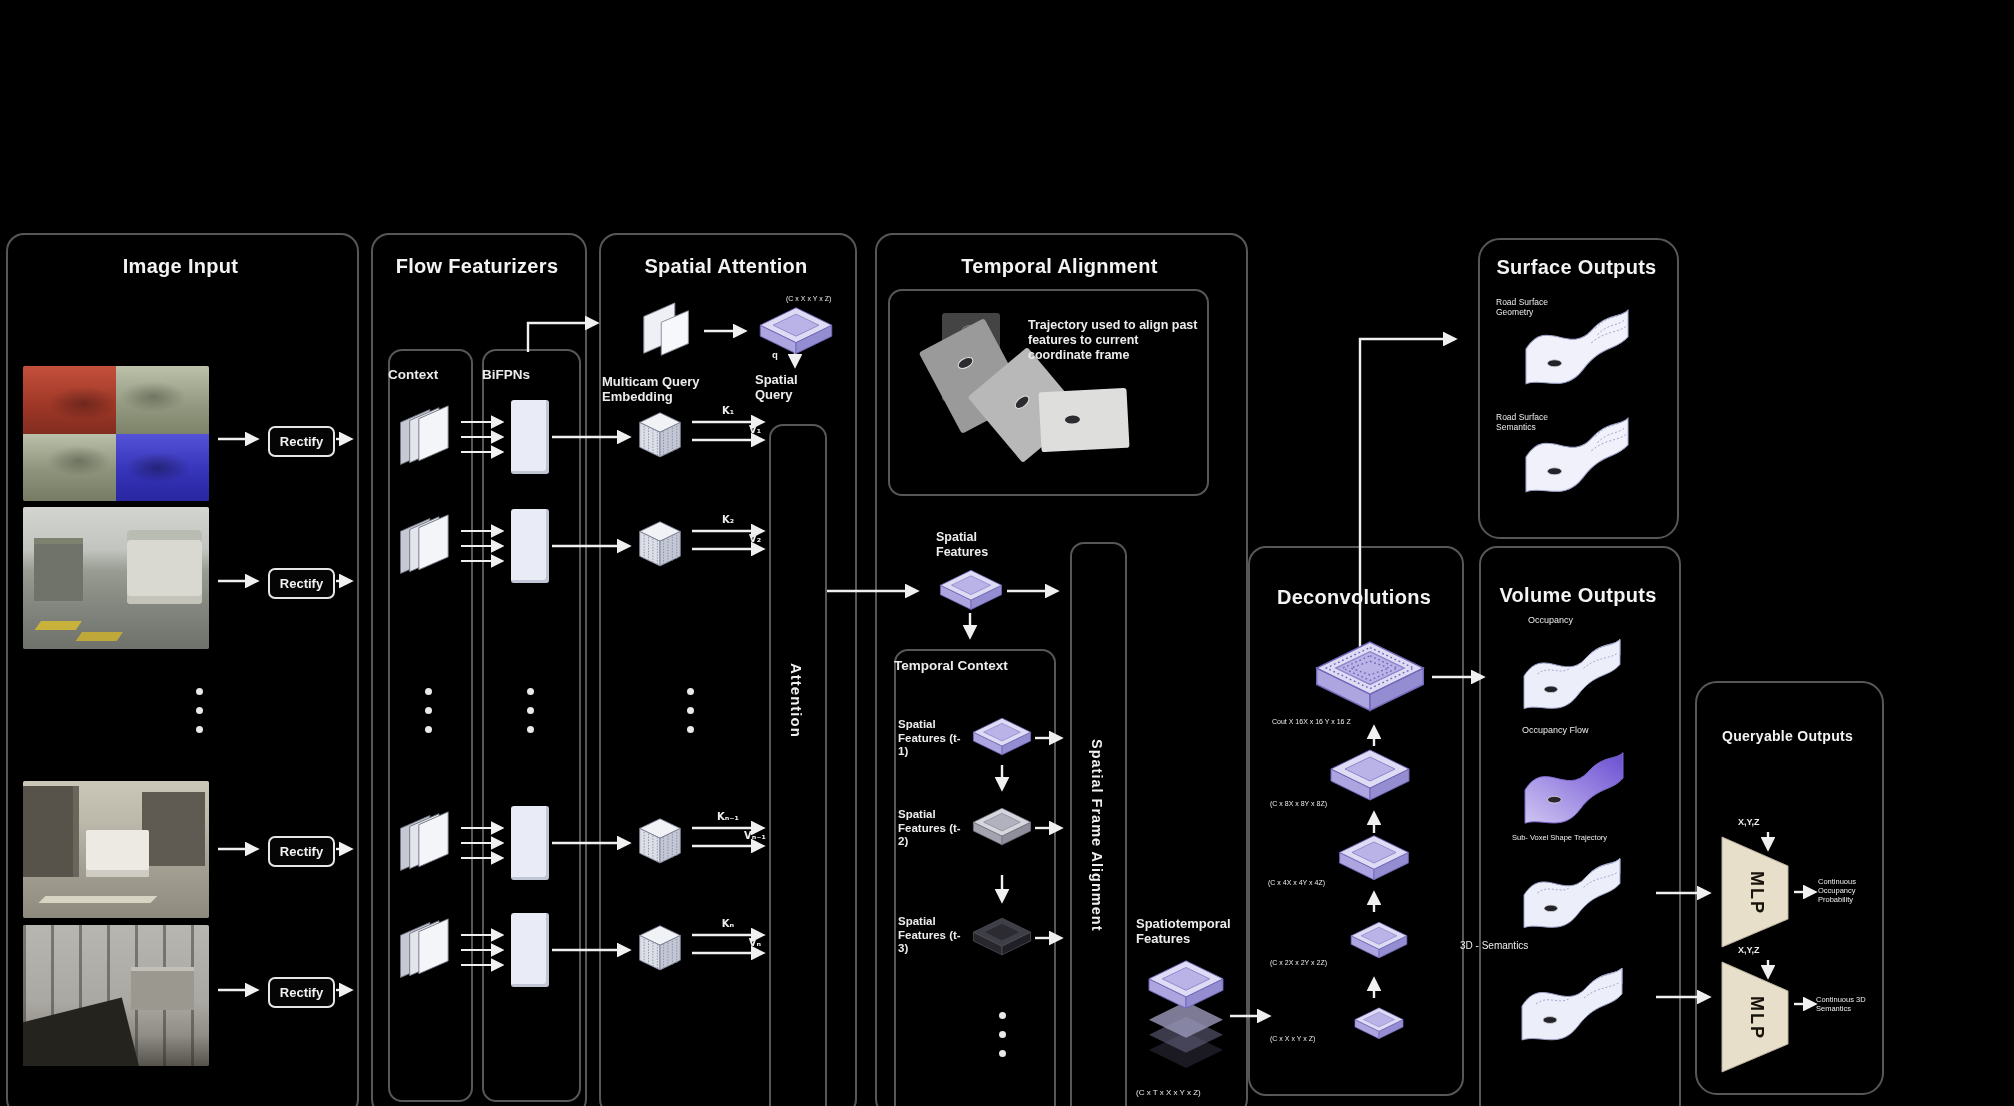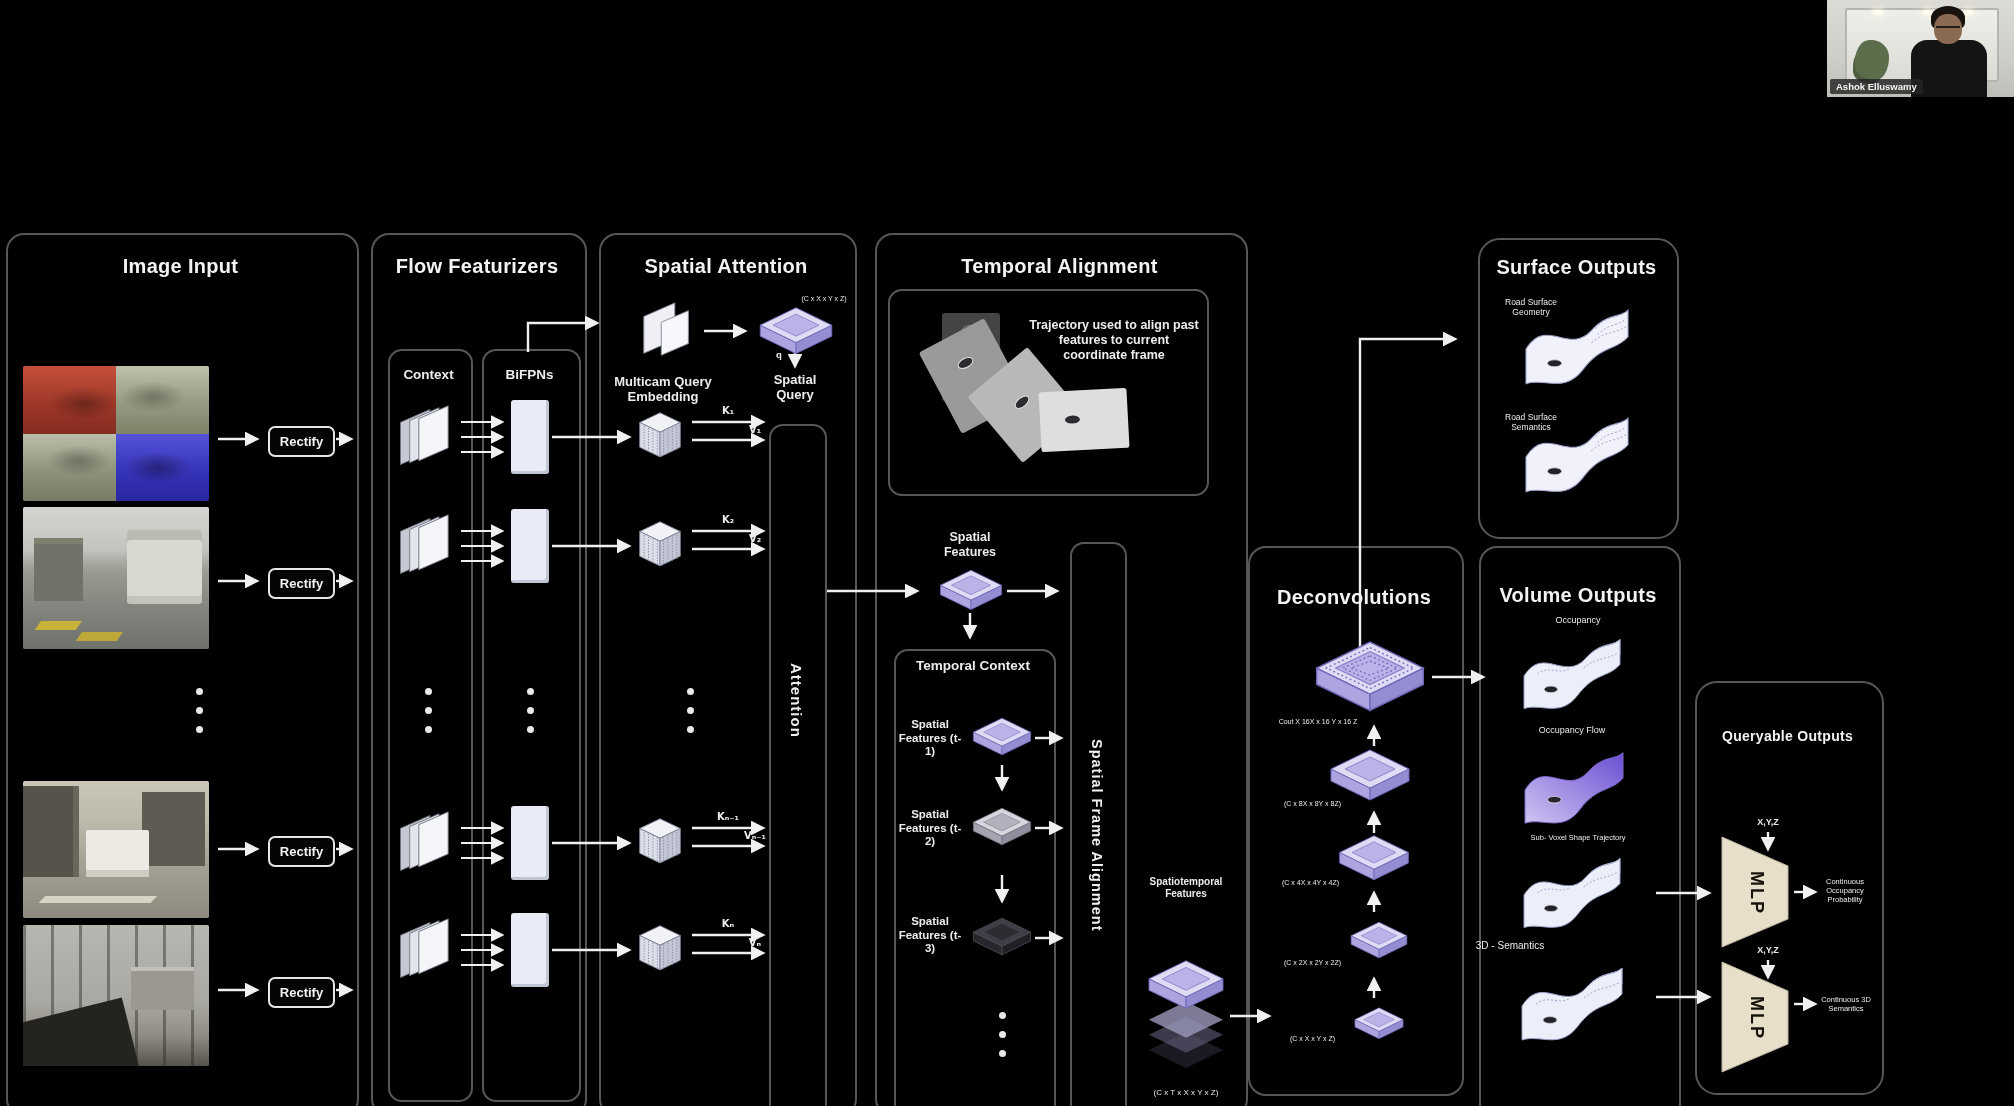--- a/index.html
+++ b/index.html
@@ -2,21 +2,21 @@
 <html><head>
 <meta charset="utf-8">
 <style>
   html,body{margin:0;padding:0;background:#000;}
   #stage{position:relative;width:2014px;height:1106px;background:#000;overflow:hidden;
          font-family:"Liberation Sans",sans-serif;color:#eee;}
   .abs{position:absolute;}
   .panel{position:absolute;border:2px solid #575757;border-radius:18px;background:transparent;}
   .subpanel{position:absolute;border:2px solid #575757;border-radius:14px;background:transparent;}
   .ptitle{position:absolute;color:#f3f3f3;font-size:20px;font-weight:600;text-align:center;letter-spacing:.3px;line-height:1.15;}
-  .lbl{position:absolute;color:#ececec;font-weight:600;text-align:center;line-height:1.18;}
+  .lbl{position:absolute;color:#ececec;font-weight:600;line-height:1.18;}
   .thin{font-weight:400;}
   .vwrap{position:absolute;display:flex;align-items:center;justify-content:center;}
   .vtext{writing-mode:vertical-rl;color:#efefef;font-weight:600;letter-spacing:1px;}
   .rectify{position:absolute;width:63px;height:27px;border:2px solid #e6e6e6;border-radius:7px;
            color:#f2f2f2;font-size:13px;font-weight:600;display:flex;align-items:center;justify-content:center;background:#050505;}
   .dots{position:absolute;}
   .dots i{display:block;width:7px;height:7px;border-radius:50%;background:#e9e9e9;margin:12px auto 0;}
   .cam{position:absolute;width:186px;overflow:hidden;border-radius:2px;background:#444;}
   .cam .part{position:absolute;}
   .bifpn{position:absolute;width:38px;background:#e9ecf6;border-radius:3px;box-shadow:inset -3px -3px 0 rgba(120,128,150,.35);}
@@ -390,21 +390,21 @@
   <div class="dots" style="left:995px;top:1000px;width:14px">
       <i></i>
       <i></i>
       <i></i>
     </div>
 
   <div class="vwrap" style="left:1070px;top:640px;width:53px;height:390px">
     <span class="vtext" style="font-size:14.5px">Spatial Frame Alignment</span>
   </div>
 
-  <div class="lbl" style="left:1136px;top:876px;width:100px;font-size:10px">Spatiotemporal Features</div>
+  <div class="lbl" style="left:1136px;top:916px;width:100px;font-size:13px">Spatiotemporal Features</div>
   <svg class="abs" style="left:1146px;top:958px" width="80" height="110">
       <use href="#sym-stack3"></use>
     </svg>
   <div class="lbl thin" style="left:1136px;top:1088px;width:100px;font-size:8px">(C x T x X x Y x Z)</div>
 
   <div class="ptitle" style="left:1248px;top:586px;width:212px">Deconvolutions</div>
   <svg class="abs" style="left:1312px;top:638px" width="116" height="82">
       <use href="#sym-tray-dots"></use>
     </svg>
   <div class="lbl thin" style="left:1272px;top:718px;width:92px;font-size:7px">Cout X 16X x 16 Y x 16 Z</div>
@@ -460,26 +460,14 @@
     <text transform="translate(38,60) rotate(90)" text-anchor="middle" dominant-baseline="middle" font-size="18" font-weight="600" letter-spacing="2" fill="#17120a">MLP</text>
   </svg>
   <div class="lbl thin" style="left:1818px;top:878px;width:54px;font-size:7.5px">Continuous Occupancy Probability</div>
   <div class="lbl" style="left:1738px;top:945px;width:60px;font-size:9px">X,Y,Z</div>
   <svg class="abs" style="left:1718px;top:958px" width="74" height="118" viewBox="0 0 74 118">
     <polygon points="4,4 70,33 70,86 4,114" fill="#e7dfca" stroke="#b8b09c" stroke-width="1"></polygon>
     <text transform="translate(38,60) rotate(90)" text-anchor="middle" dominant-baseline="middle" font-size="18" font-weight="600" letter-spacing="2" fill="#17120a">MLP</text>
   </svg>
   <div class="lbl thin" style="left:1816px;top:996px;width:60px;font-size:7.5px">Continuous 3D Semantics</div>
 
-  <div class="webcam">
-    <div class="alcove"></div>
-    <div class="lamp" style="left:46px"></div>
-    <div class="lamp" style="left:96px"></div>
-    <div class="lamp" style="left:136px"></div>
-    <div class="plant"></div>
-    <div class="person-body"></div>
-    <div class="person-hair"></div>
-    <div class="person-face"></div>
-    <div class="person-glasses"></div>
-    <div class="nametag">Ashok Elluswamy</div>
-  </div>
 
 </div>
 
 </body></html>

